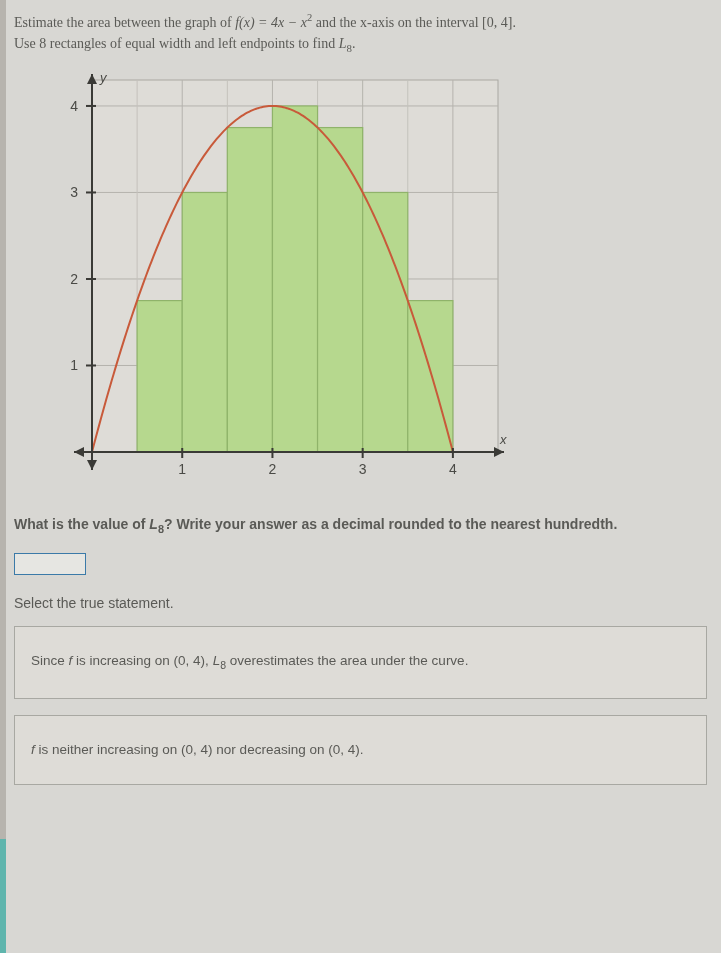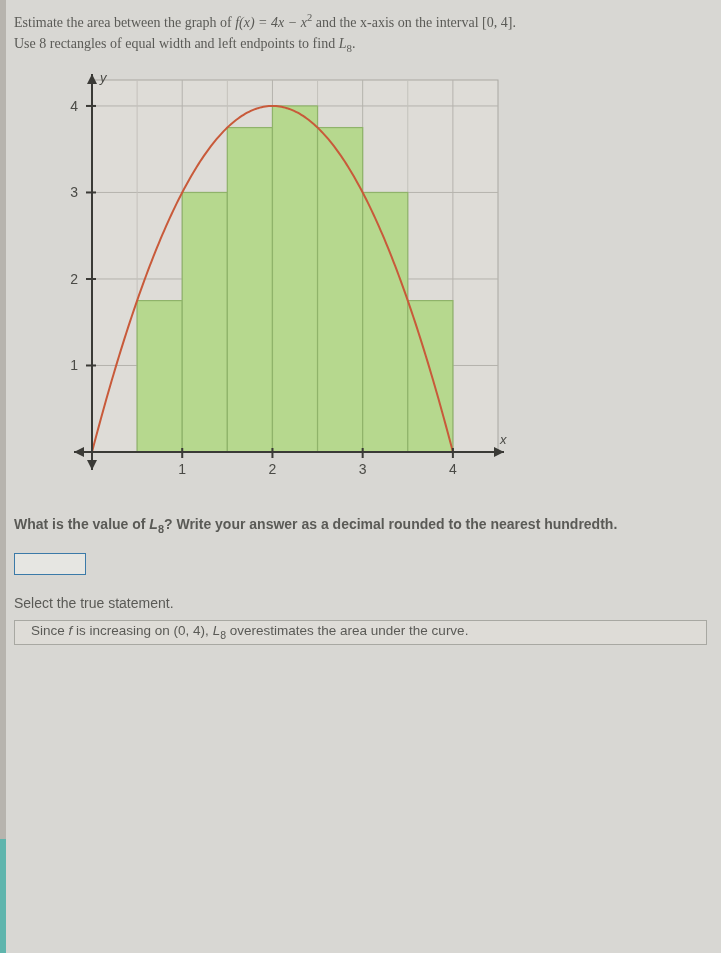--- a/index.html
+++ b/index.html
@@ -24,25 +24,25 @@
   .answer-input {
     border: 1.5px solid #3b7aa8;
     background: #e6e6e2;
     width: 72px;
     height: 22px;
     padding: 2px 4px;
     font-size: 14px;
     display:block;
     margin-bottom: 18px;
   }
-  .select-label { margin-bottom: 6px; }
+  .select-label { margin-bottom: 12px; }
   .option {
     border: 1.5px solid #a8a8a2;
     background: #dedcd7;
-    padding: 0 16px;
+    padding: 24px 16px;
     margin-bottom: 16px;
     cursor: pointer;
     font-size:13.5px;
   }
   .option sub { font-size:0.78em; vertical-align:sub; }
   .option i { font-style: italic; }
   svg { display:block; }
   .left-accent {
     position: fixed;
     left:0; top:0; bottom:0;
@@ -115,13 +115,14 @@
 <div class="question-2">
   <span>What is the value of </span><i><span>L</span></i><sub>8</sub><span>? Write your answer as a decimal rounded to the nearest hundredth.</span>
 </div>
 
 <input type="text" class="answer-input" value="" style="">
 
 <div class="select-label">Select the true statement.</div>
 
 <div id="options-container">
     <div class="option">Since <i>f</i> is increasing on (0, 4), <i>L</i><sub>8</sub> overestimates the area under the curve.</div>
+    <div class="option"><i>f</i> is neither increasing on (0, 4) nor decreasing on (0, 4).</div>
   </div>
 
 </body></html>

